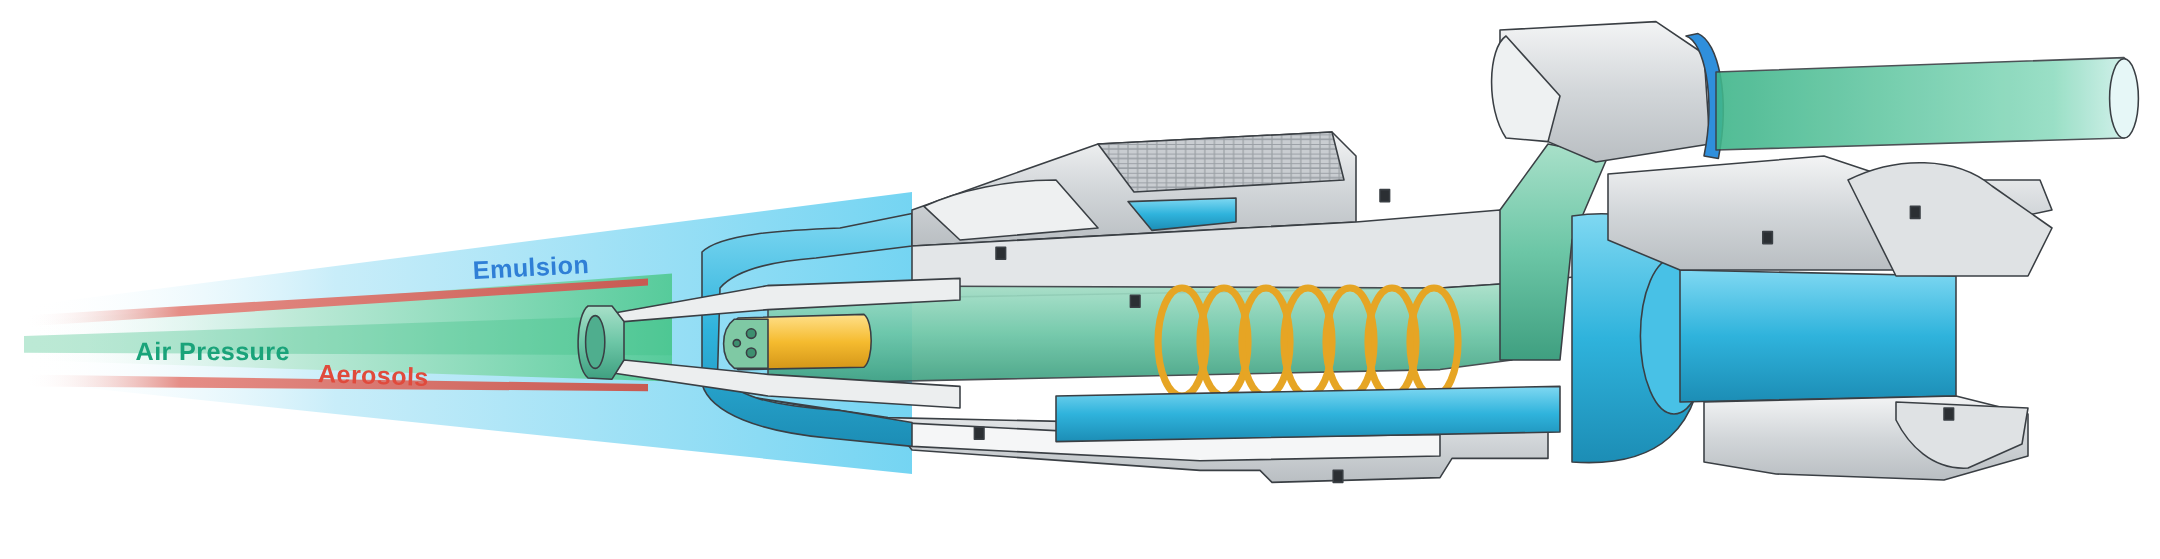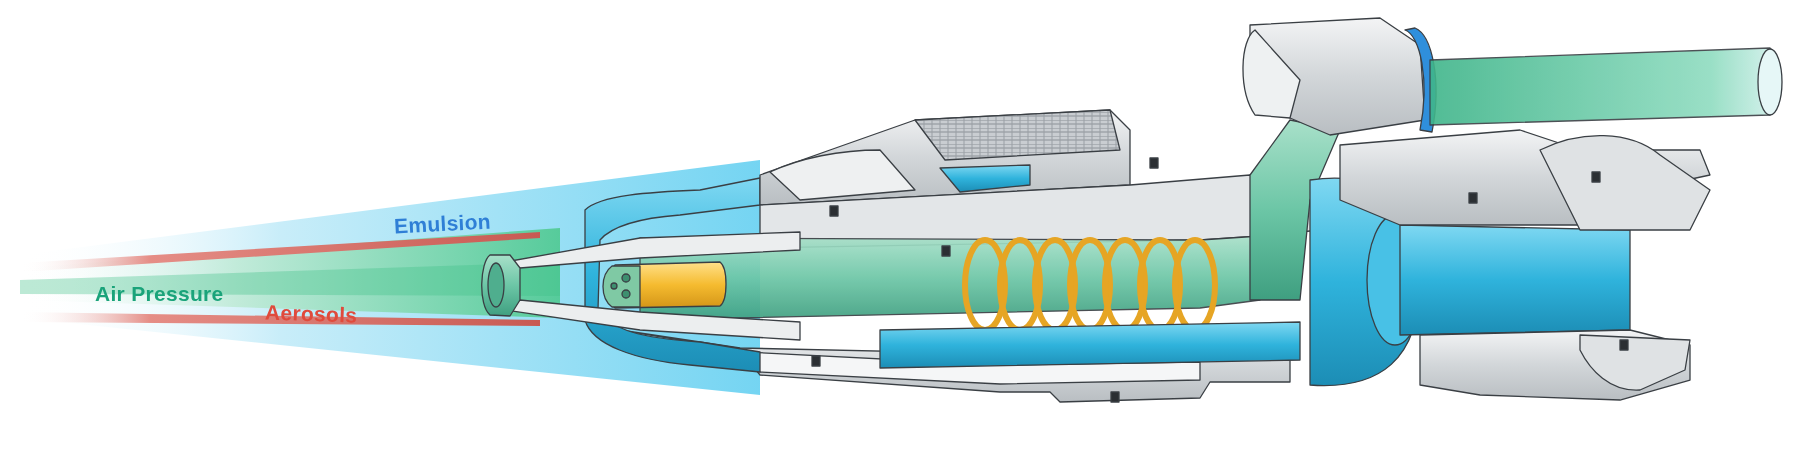--- a/index.html
+++ b/index.html
@@ -136,15 +136,15 @@
       <rect x="812" y="356" width="8" height="10" fill="#2b2f33"></rect>
       <rect x="1111" y="392" width="8" height="10" fill="#2b2f33"></rect>
       <rect x="1150" y="158" width="8" height="10" fill="#2b2f33"></rect>
       <rect x="1469" y="193" width="8" height="10" fill="#2b2f33"></rect>
       <rect x="1592" y="172" width="8" height="10" fill="#2b2f33"></rect>
       <rect x="1620" y="340" width="8" height="10" fill="#2b2f33"></rect>
     </g>
   </svg>
 
   <div class="label lbl-emulsion" style="color:#2f7fd6;">Emulsion</div>
-  <div class="label lbl-air" style="color:#1aa37a;">Air Pressure</div>
+  <div class="label lbl-air" style="color:#1aa37a;margin-left:18px;">Air Pressure</div>
   <div class="label lbl-aerosol" style="color:#e04a3c;">Aerosols</div>
 </div>
 
 </body></html>

